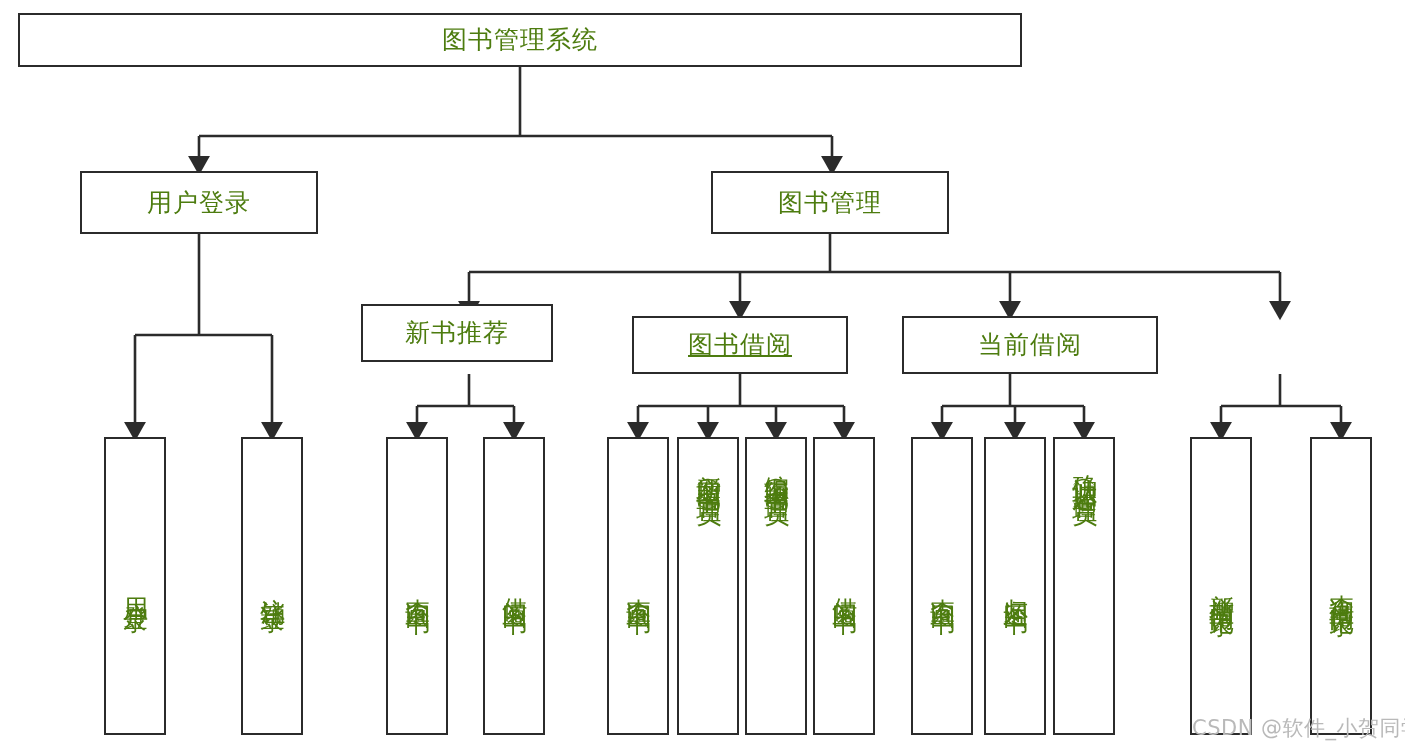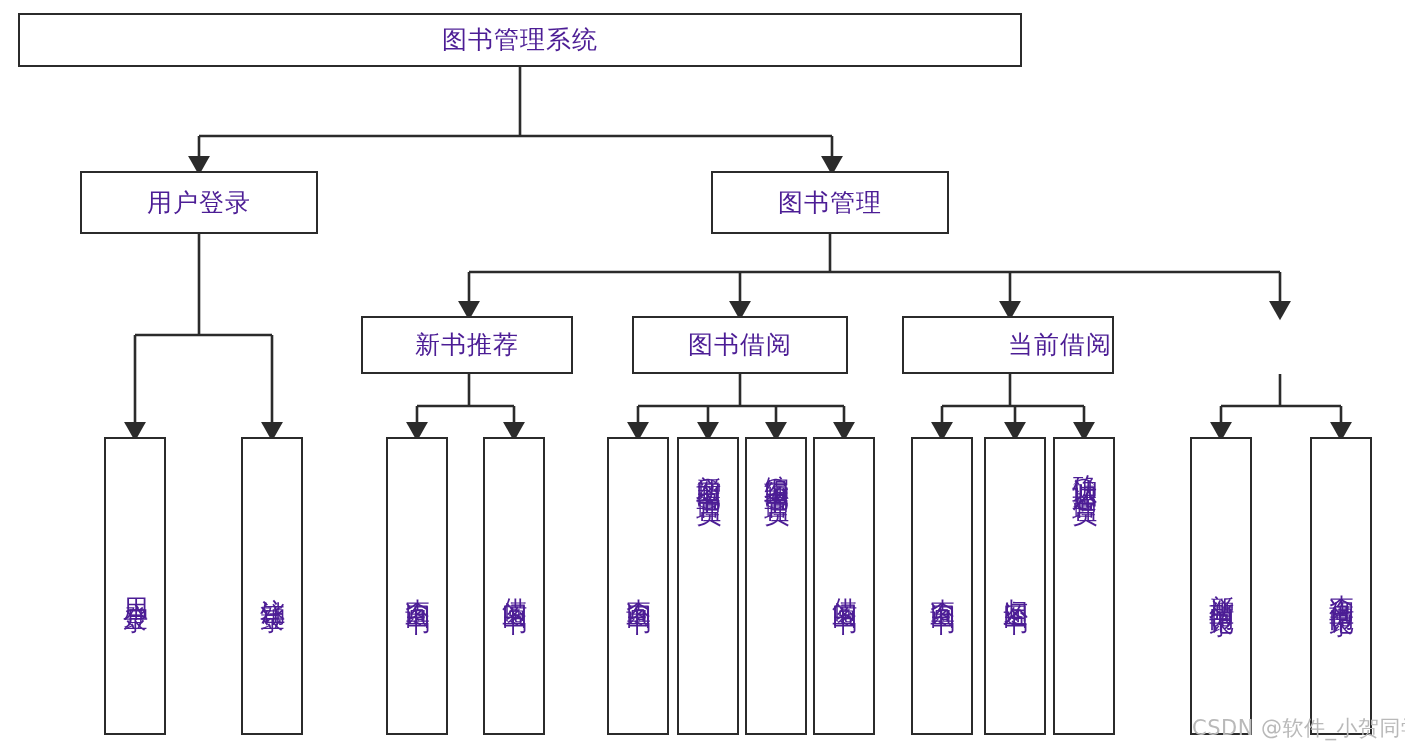--- a/index.html
+++ b/index.html
@@ -27,21 +27,21 @@
     pointer-events: none;
   }
   .node {
     position: absolute;
     box-sizing: border-box;
     background: #ffffff;
     border: 2.4px solid #2b2b2b;
     display: flex;
     align-items: center;
     justify-content: center;
-    color: #4c1d95;
+    color: #4d7c0f;
   }
   .node-h {
     font-size: 25px;
     letter-spacing: 1px;
     line-height: 1.1;
     white-space: nowrap;
   }
   .node-root {
     font-size: 25px;
   }
@@ -126,27 +126,27 @@
     <span>图书管理系统</span>
   </div>
 
   <div class="node node-h" style="left: 80px; top: 171px; width: 238px; height: 63px;">
     <span>用户登录</span>
   </div>
   <div class="node node-h" style="left: 711px; top: 171px; width: 238px; height: 63px; font-family: Liberation Serif, serif;">
     <span>图书管理</span>
   </div>
 
-  <div class="node node-h" style="left: 361px; top: 316px; width: 212px; height: 58px; text-align: right;">
+  <div class="node node-h" style="left: 361px; top: 304px; width: 192px; height: 58px; text-align: right;">
     <span>新书推荐</span>
   </div>
-  <div class="node node-h" style="left: 632px; top: 316px; width: 216px; height: 58px;">
+  <div class="node node-h" style="left: 632px; top: 316px; width: 216px; height: 58px; text-decoration: underline;">
     <span>图书借阅</span>
   </div>
-  <div class="node node-h" style="left: 902px; top: 316px; width: 212px; height: 58px; justify-content: flex-end;">
+  <div class="node node-h" style="left: 902px; top: 316px; width: 256px; height: 58px;">
     <span>当前借阅</span>
   </div>
 
   <div class="node node-leaf" style="left: 104px; top: 437px; width: 62px; height: 298px; align-items: center; padding-top: 0px;">
     <span class="vtext">用户登录</span>
   </div>
   <div class="node node-leaf" style="left: 241px; top: 437px; width: 62px; height: 298px; align-items: center; padding-top: 0px;">
     <span class="vtext">注销登录</span>
   </div>
   <div class="node node-leaf" style="left: 386px; top: 437px; width: 62px; height: 298px; align-items: center; padding-top: 0px;">

